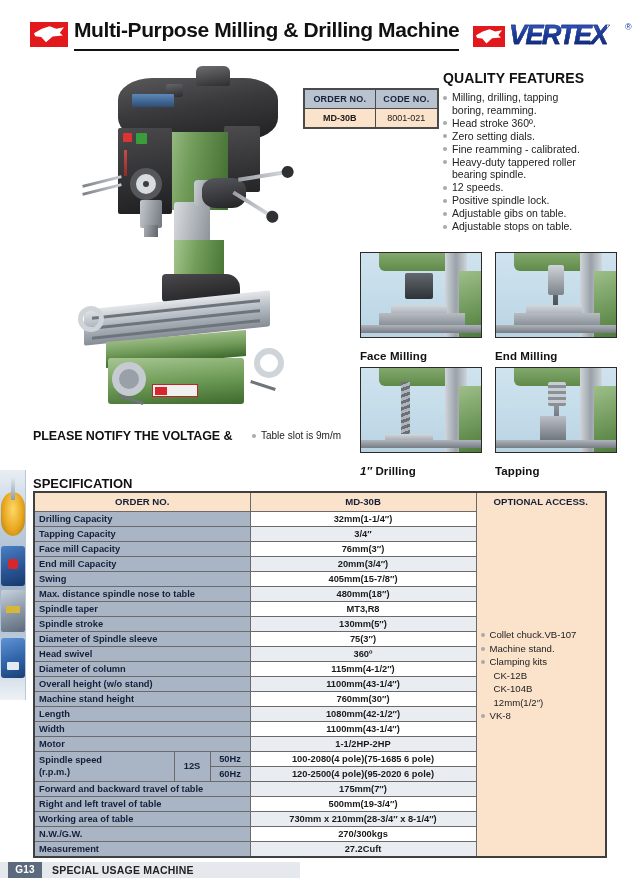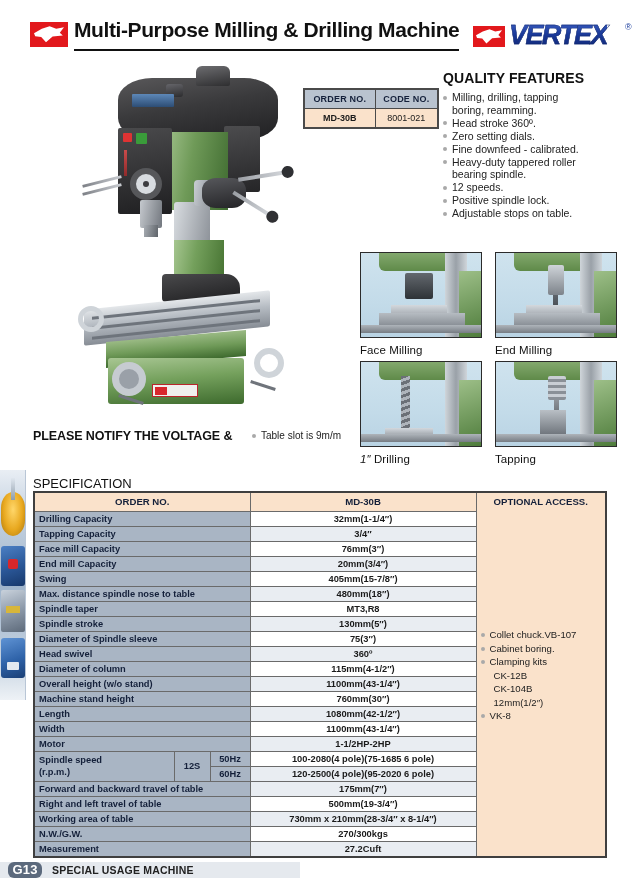--- a/index.html
+++ b/index.html
@@ -195,37 +195,37 @@
   .pimg.drill .tool{ left:40px; top:14px; width:9px; height:56px;
     background:repeating-linear-gradient(160deg,#6b7077 0 3px,#aeb4bb 3px 6px); }
   .pimg.drill .work{ left:24px; top:66px; width:48px; height:10px; }
   
   .pimg.tap .tool{ left:52px; top:14px; width:18px; height:24px;
     background:repeating-linear-gradient(180deg,#c9ced4 0 3px,#8a9097 3px 6px); border-radius:2px; }
   .pimg.tap .tool:after{ content:""; position:absolute; left:6px; top:24px; width:5px;height:20px;
     background:linear-gradient(180deg,#8d939a,#5a6067); }
   .pimg.tap .work{ left:44px; top:48px; width:26px; height:26px;
     background:linear-gradient(180deg,#b9bfc5,#6b7178); }
-  .pcap{ font-size:11.5px; font-weight:normal; color:#111; margin-top:6px; letter-spacing:.1px; }
+  .pcap{ font-size:11.5px; font-weight:bold; color:#111; margin-top:12px; letter-spacing:.1px; }
   .pcap .inch{ font-style:italic; }
 
   
   .notify{
     position:absolute; left:33px; top:428px; width:230px;
     font-size:12.5px; font-weight:bold; line-height:17px; color:#111; letter-spacing:-.1px;
   }
   .slotnote{
     position:absolute; left:252px; top:430px; width:140px;
     font-size:10px; color:#222; padding-left:9px;
   }
   .slotnote:before{ content:""; position:absolute; left:0; top:4px; width:4px;height:4px;
     background:#a9a9a9; border-radius:50%; }
 
   
-  .spec-h{ position:absolute; left:33px; top:476px; font-size:13px; font-weight:normal; color:#111; }
+  .spec-h{ position:absolute; left:33px; top:476px; font-size:13px; font-weight:bold; color:#111; }
   .spec{
     position:absolute; left:33px; top:491px; width:574px;
     border:2px solid #3f3f3f; border-collapse:collapse;
     font-size:9.3px;
   }
   .spec td{ border:1px solid #6a6a6a; padding:1px 4px; height:14px; line-height:12px; }
   .spec .hd{ background:#fae2cb; text-align:center; font-weight:bold; font-size:9.6px; height:19px; color:#14203a; }
   .spec .lbl{ background:#a9b5c4; font-weight:bold; color:#14203a; width:216px; }
   .spec .val{ text-align:center; background:#ffffff; width:226px;font-weight:bold; }
   .spec .val.alt{ background:#e9edf2; }
@@ -234,21 +234,21 @@
   .opt-list li{ font-size:9.6px; line-height:13.5px; position:relative; padding-left:9px; color:#222; }
   .opt-list li.bullet:before{ content:""; position:absolute; left:0; top:5px; width:4px;height:4px;
     background:#a9a9a9; border-radius:50%; }
   .opt-list li.sub2{ padding-left:13px; }
   .opt-spacer{ height:120px; }
 
   
   .footer{ position:absolute; left:0; top:862px; width:637px; height:16px; }
   .f-bar{ position:absolute; left:0; top:0; width:300px; height:16px; background:#e5e9ee; }
   .f-code{ position:absolute; left:8px; top:0; width:34px; height:16px; background:#5c6a7d;
-    color:#fff; font-size:13px; font-weight:bold; text-align:center; line-height:16px; letter-spacing:.2px;border-radius:6px; }
+    color:#fff; font-size:10px; font-weight:bold; text-align:center; line-height:16px; letter-spacing:.2px; }
   .f-txt{ position:absolute; left:52px; top:0; height:16px; line-height:16px;
     font-size:10.5px; font-weight:bold; color:#222; letter-spacing:.2px; }
 </style>
 </head>
 <body>
 
 <div class="side-strip">
   <div class="chip c1"></div>
   <div class="chip c2"></div>
   <div class="chip c3"></div>
@@ -320,25 +320,26 @@
 </tbody>
   </table>
 
 <div class="qf">
   <h3>QUALITY FEATURES</h3>
   <ul>
     <li class="bullet">Milling, drilling, tapping</li>
     <li class="cont">boring, reamming.</li>
     <li class="bullet">Head stroke 360º.</li>
     <li class="bullet">Zero setting dials.</li>
-    <li class="bullet">Fine downfeed - calibrated.</li>
+    <li class="bullet">Fine reamming - calibrated.</li>
     <li class="bullet">Heavy-duty tappered roller</li>
     <li class="cont">bearing spindle.</li>
     <li class="bullet">12 speeds.</li>
     <li class="bullet">Positive spindle lock.</li>
+    <li class="bullet">Adjustable gibs on table.</li>
     <li class="bullet">Adjustable stops on table.</li>
   </ul>
 </div>
 
 <div class="photos">
   <div class="prow">
     <div class="pcell">
       <div class="pimg face">
         <div class="head"></div>
           <div class="colr"></div>
@@ -398,21 +399,21 @@
 <table class="spec">
   <tbody>
       <tr>
     <td class="hd" colspan="3">ORDER NO.</td>
     <td class="hd">MD-30B</td>
     <td class="hd" rowspan="24" style="background:#fae2cb; vertical-align:top;">
       <div style="padding-top:2px;">OPTIONAL ACCESS.</div>
       <div class="opt-spacer"></div>
       <ul class="opt-list" style="text-align:left;font-weight:normal;">
         <li class="bullet">Collet chuck.VB-107</li>
-        <li class="bullet">Cabinet boring.</li>
+        <li class="bullet">Machine stand.</li>
         <li class="bullet">Clamping kits</li>
         <li class="sub2">CK-12B</li>
         <li class="sub2">CK-104B</li>
         <li class="sub2">12mm(1/2″)</li>
         <li class="bullet">VK-8</li>
       </ul>
     </td>
   </tr>
 
   <tr>

